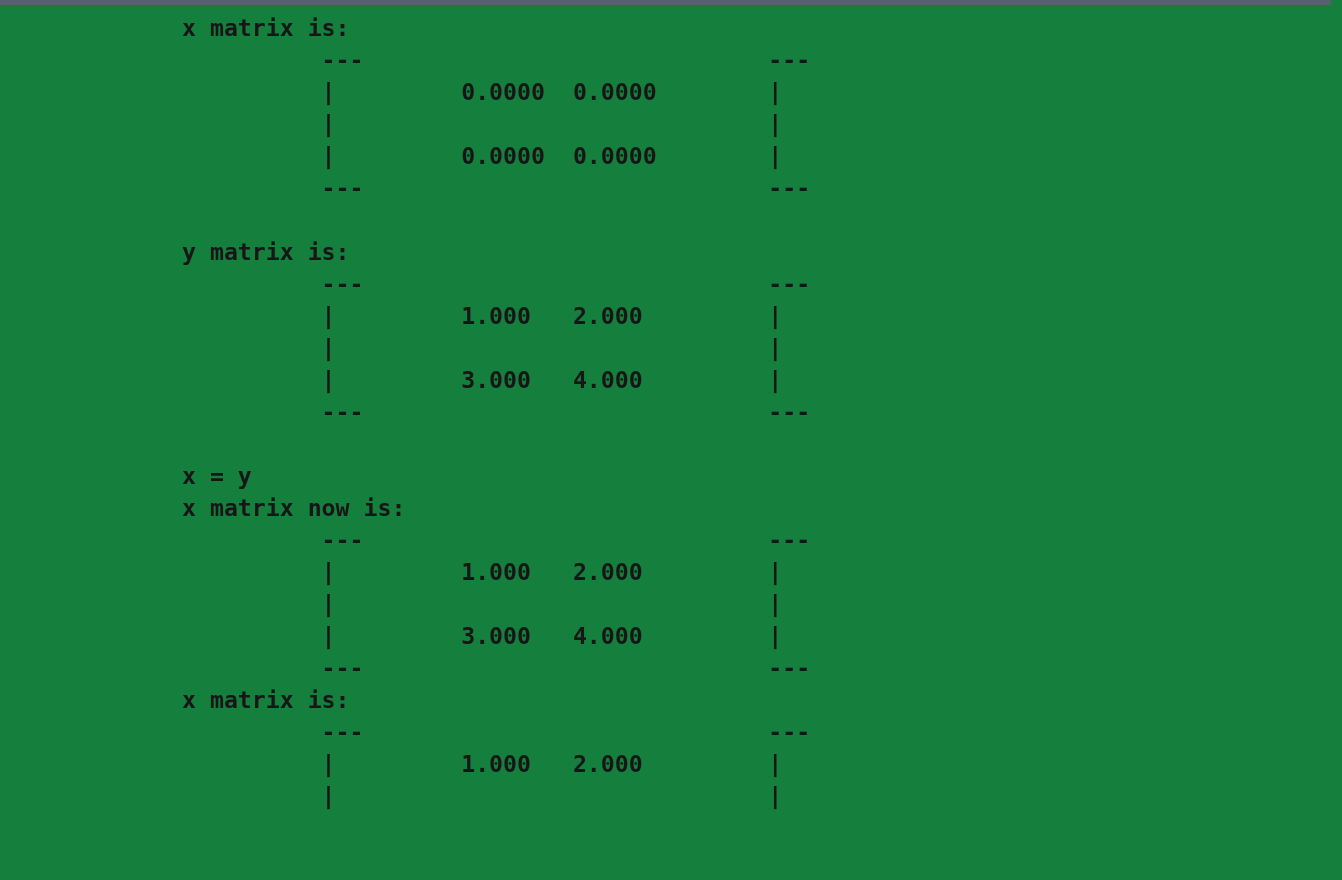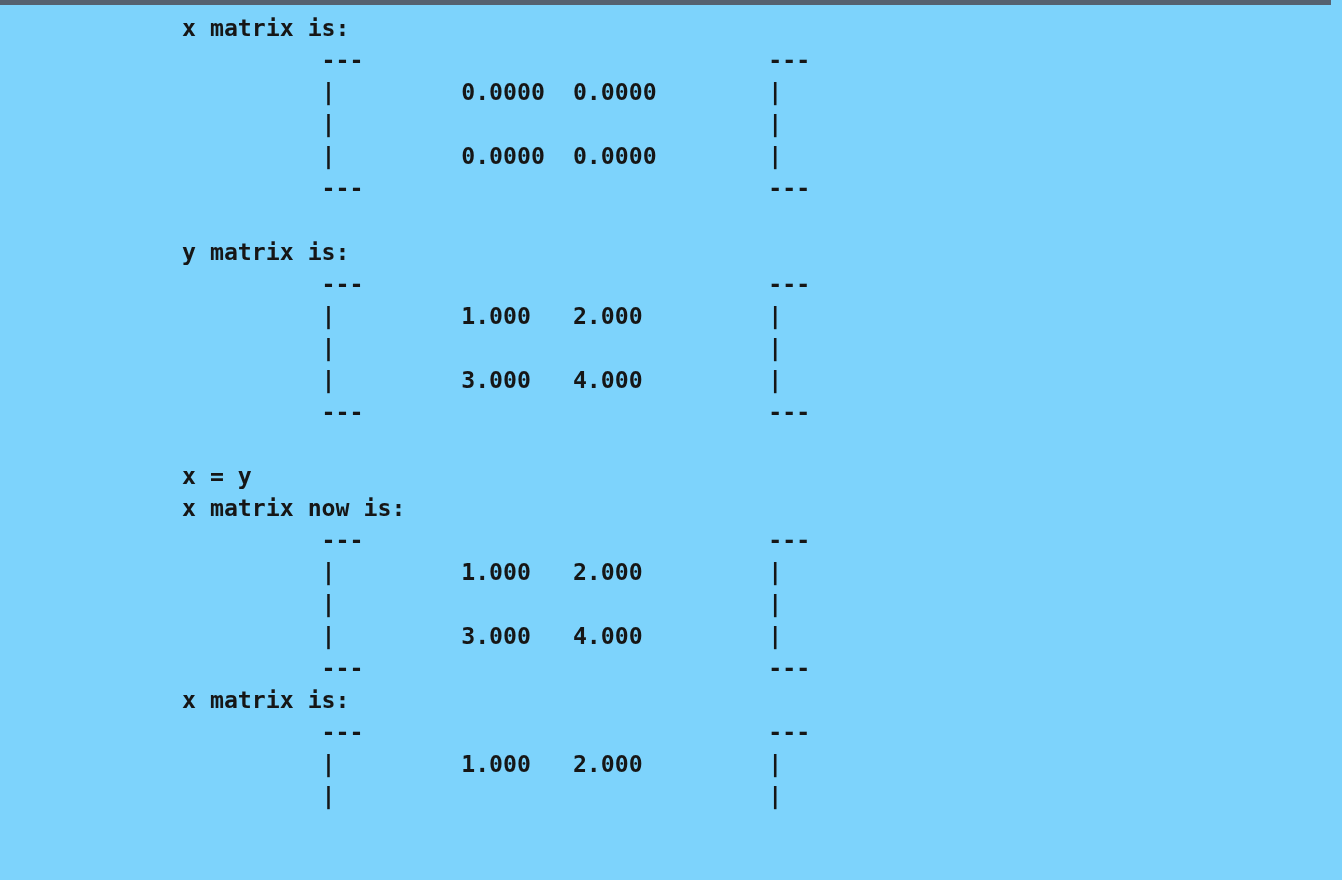--- a/index.html
+++ b/index.html
@@ -12,21 +12,21 @@
     width: 1342px;
     height: 880px;
     overflow: hidden;
     font-family: "DejaVu Sans Mono", "Liberation Mono", monospace;
   }
 
   #screen {
     position: relative;
     width: 1342px;
     height: 880px;
-    background: #7dd3fc;
+    background: #15803d;
     overflow: hidden;
   }
 
   
   #top-chrome-bar {
     position: absolute;
     left: 0;
     top: 0;
     width: 1331px;
     height: 5px;

